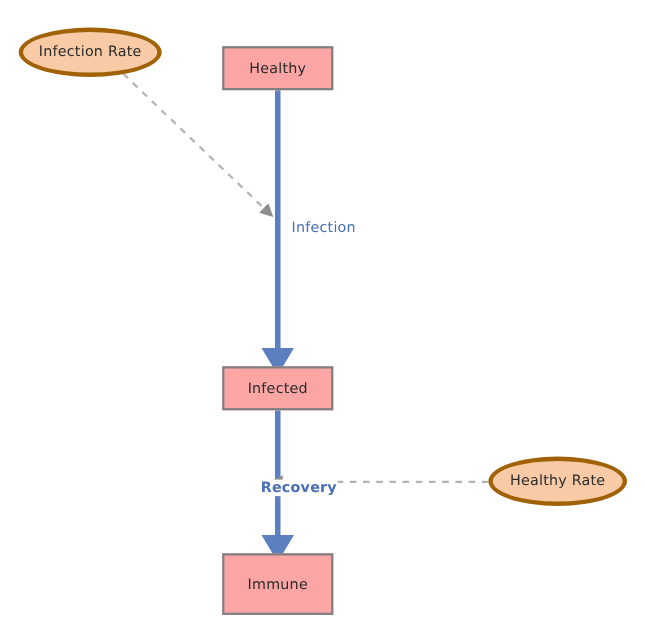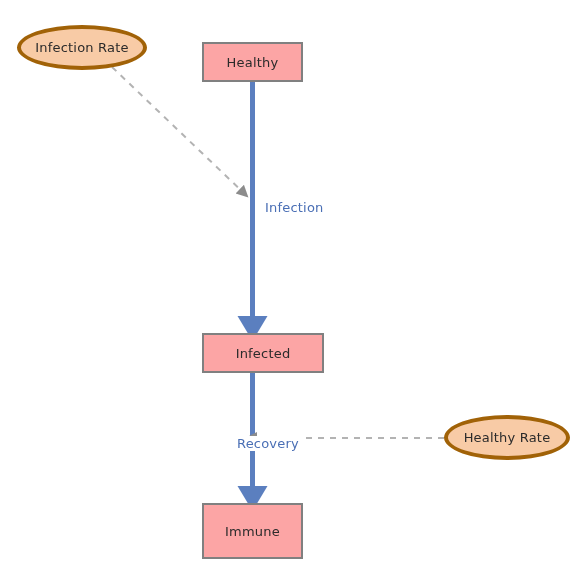--- a/index.html
+++ b/index.html
@@ -96,33 +96,33 @@
 
     <line x1="112" y1="67" x2="247" y2="196" stroke="#b3b3b3" stroke-width="2" stroke-dasharray="6 6" marker-end="url(#influence-arrowhead)"></line>
 
     <line x1="444" y1="438" x2="247" y2="438" stroke="#b3b3b3" stroke-width="2" stroke-dasharray="6 6" marker-end="url(#influence-arrowhead)"></line>
   </svg>
 
   <div class="stock-box" style="left:202px; top:42px; width:101px; height:40px;">
     <span class="stock-label">Healthy</span>
   </div>
 
-  <div class="stock-box" style="left:202px; top:333px; width:122px; height:40px;">
+  <div class="stock-box" style="left:202px; top:333px; width:101px; height:40px;">
     <span class="stock-label">Infected</span>
   </div>
 
   <div class="stock-box" style="left:202px; top:503px; width:101px; height:56px;">
     <span class="stock-label">Immune</span>
   </div>
 
   <div class="param-ellipse" style="left:17px; top:25px; width:130px; height:45px;">
     <span class="param-label">Infection Rate</span>
   </div>
 
   <div class="param-ellipse" style="left:444px; top:415px; width:126px; height:45px;">
     <span class="param-label">Healthy Rate</span>
   </div>
 
   <div class="flow-label" style="left:216px; top:200px;margin-left:48px;">Infection</div>
 
-  <div class="flow-label" style="left:236px; top:436px;">Recovery</div>
+  <div class="flow-label" style="left:236px; top:436px;font-weight:bold;">Recovery</div>
 
 </div>
 
 </body></html>

